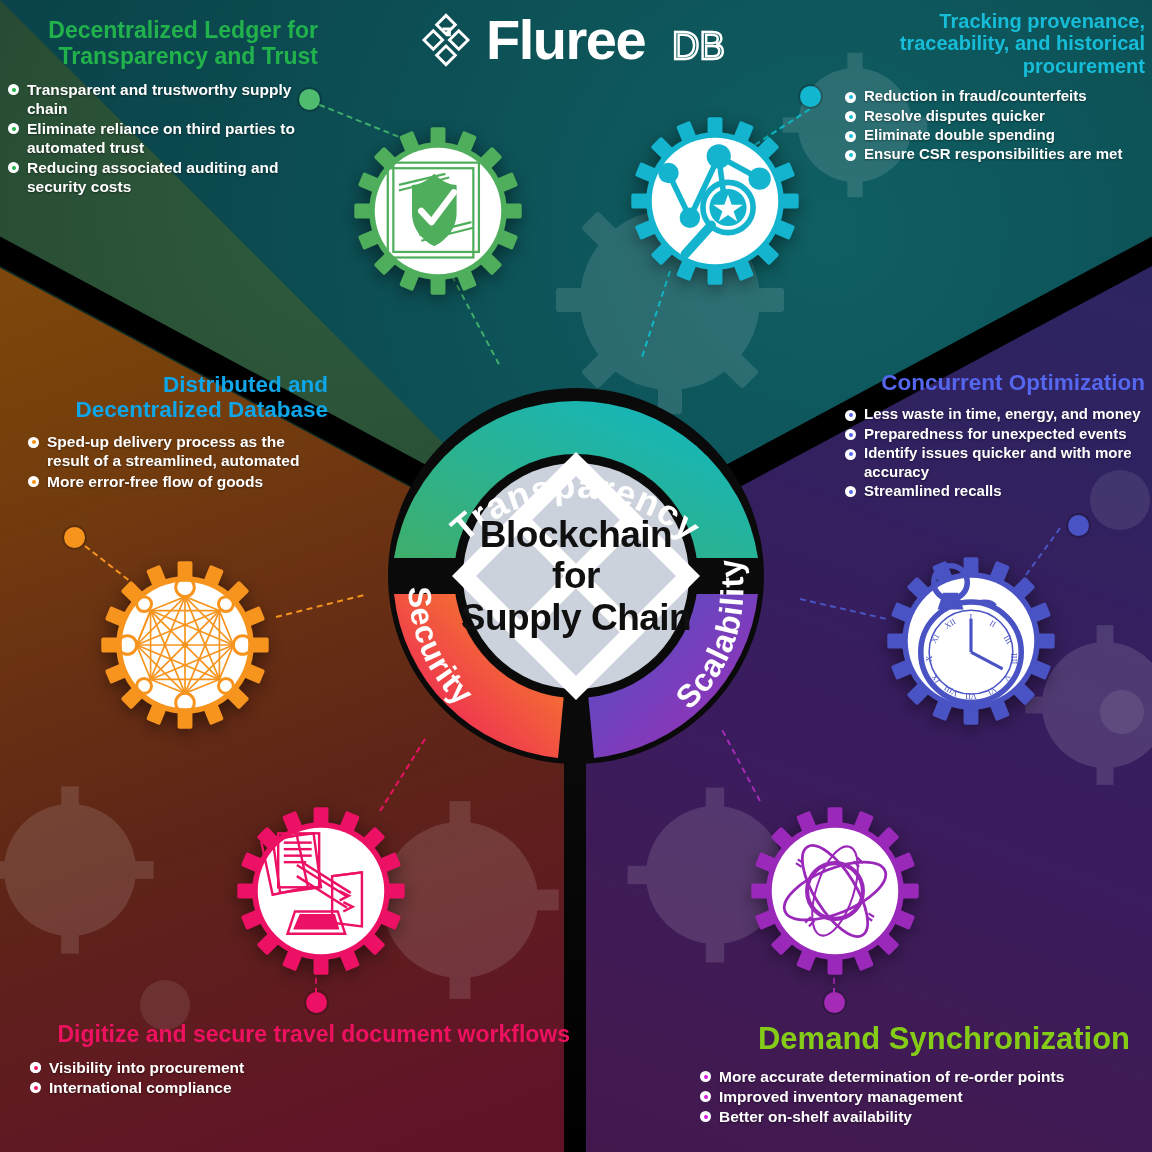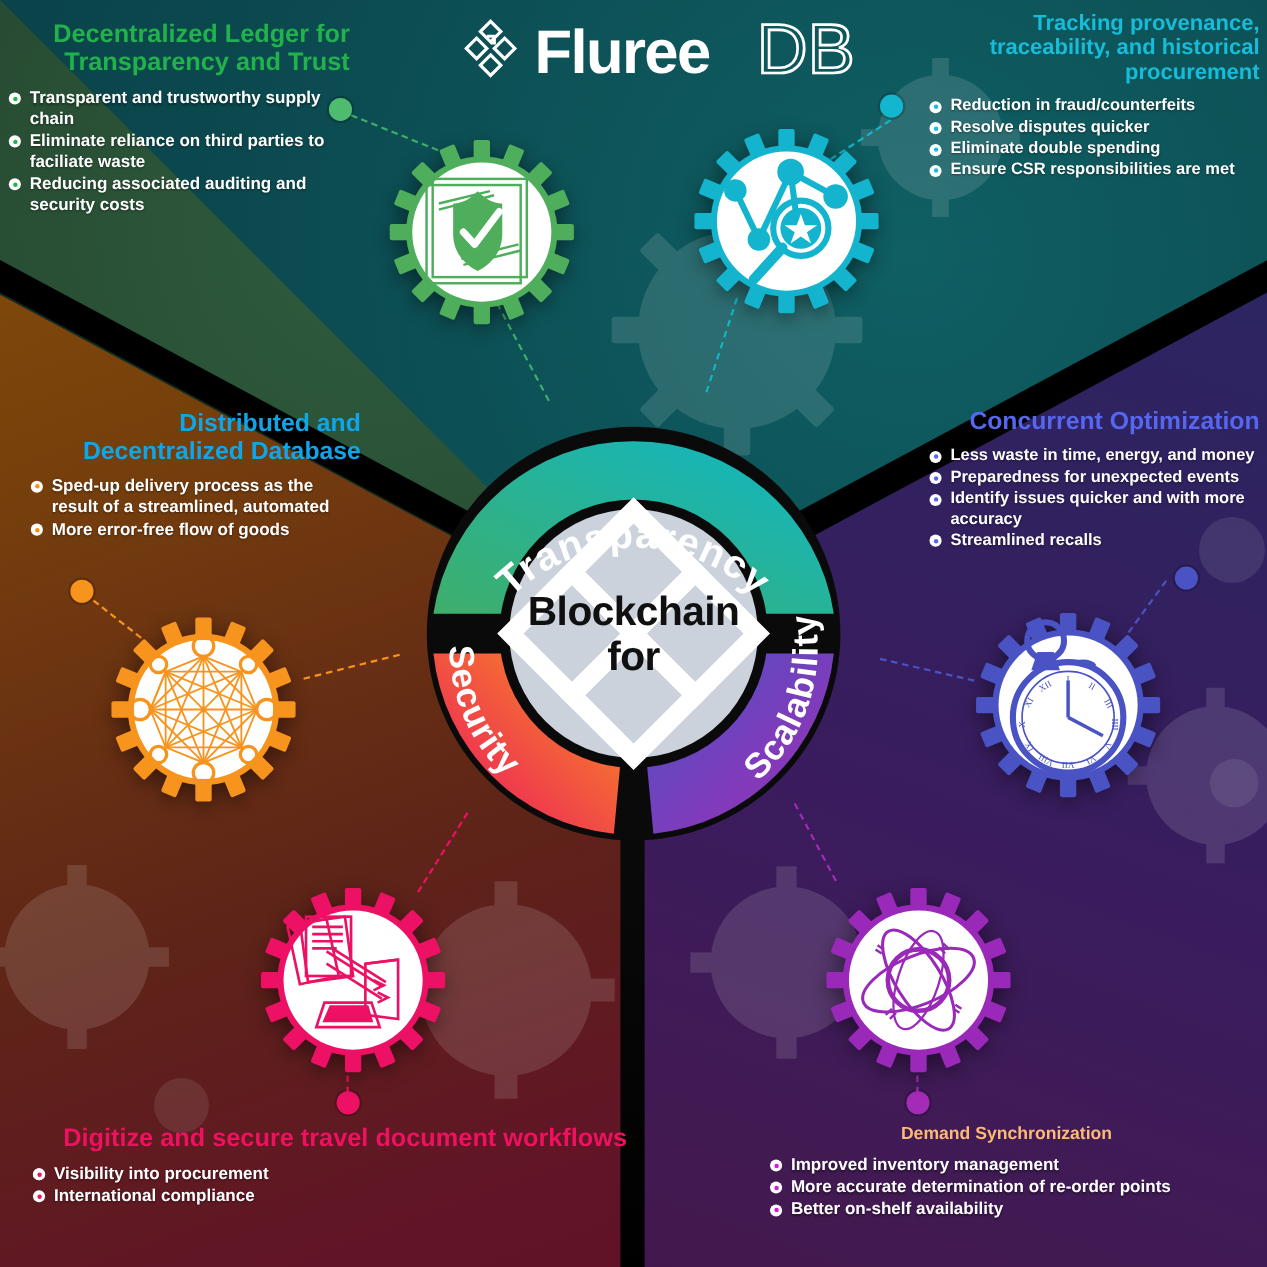--- a/index.html
+++ b/index.html
@@ -48,22 +48,22 @@
 
   
   .bg-gear { position:absolute; opacity:.12; }
   .bg-dot { position:absolute; border-radius:50%; opacity:.09; background:#fff; }
 
   
   #logo { position:absolute; left:420px; top:12px; display:flex; align-items:center; gap:14px; }
   #logo .mark { width:52px; height:56px; }
   #logo .word { font-size:56px; font-weight:bold; color:#fff; letter-spacing:-1.5px;
                 line-height:1; display:flex; align-items:baseline;gap:23px; }
-  #logo .word .db { font-weight:400; font-size:64px; color:transparent;
-                    -webkit-text-stroke:2.4px #fff; letter-spacing:0px; margin-left:20px; }
+  #logo .word .db { font-weight:400; font-size:38px; color:transparent;
+                    -webkit-text-stroke:2.4px #fff; letter-spacing:0px; margin-left:4px; }
 
   
   .block { position:absolute; }
   .blk-title { font-weight:bold; line-height:1.12; margin-bottom:10px;text-align:right; }
   .bullets { list-style:none; }
   .bullets li { position:relative; padding-left:19px; color:#fff;
                 font-weight:bold; font-size:15.5px; line-height:1.23;
                 margin-bottom:1px; text-shadow:0 1px 2px rgba(0,0,0,.45); }
   .bullets li .bdot { position:absolute; left:0; top:4.5px; width:11px; height:11px;
                 border-radius:50%; background:#fff; }
@@ -92,21 +92,21 @@
   #blk-concurrent .bullets li { font-size:15px; }
   #blk-concurrent .bullets li .bdot::after { background:#5566ef; }
 
   
   #blk-digitize { left:30px; top:1022px; width:540px; }
   #blk-digitize .blk-title { color:#ee1160; font-size:23px; }
   #blk-digitize .bullets li .bdot::after { background:#ee1160; }
 
   
   #blk-demand { left:700px; top:1022px; width:430px; }
-  #blk-demand .blk-title { color:#fdba74; font-size:16px; text-align:center; }
+  #blk-demand .blk-title { color:#84cc16; font-size:31px; }
   #blk-demand .bullets li .bdot::after { background:#d718d7; }
 
   
   .cdot { position:absolute; width:21px; height:21px; border-radius:50%;
           box-shadow:0 0 0 2px rgba(0,0,0,.18); }
   .dline { position:absolute; height:0; border-top:2px dashed; transform-origin:left center; }
 
   
   .gear-node { position:absolute; width:186px; height:186px; }
   .gear-node svg { width:100%; height:100%; display:block;
@@ -591,28 +591,29 @@
         <textPath href="#arcLeft" startOffset="56%" text-anchor="middle">Security</textPath>
       </text>
       <text font-family="'Liberation Sans', sans-serif" font-size="32" font-weight="bold" fill="#ffffff" letter-spacing="1">
         <textPath href="#arcRight" startOffset="50%" text-anchor="middle">Scalability</textPath>
       </text>
     </svg>
 
     <div id="center-text">
       <div>Blockchain</div>
       <div>for</div>
+      <div>Supply Chain</div>
     </div>
   </div>
 
   <div class="block" id="blk-ledger">
     <div class="blk-title">Decentralized Ledger for Transparency and Trust</div>
     <ul class="bullets">
       <li><span class="bdot"></span><span>Transparent and trustworthy supply chain</span></li>
-      <li><span class="bdot"></span><span>Eliminate reliance on third parties to faciliate waste</span></li>
+      <li><span class="bdot"></span><span>Eliminate reliance on third parties to automated trust</span></li>
       <li><span class="bdot"></span><span>Reducing associated auditing and security costs</span></li>
     </ul>
   </div>
 
   <div class="block" id="blk-tracking">
     <div class="blk-title">Tracking provenance, traceability, and historical procurement</div>
     <ul class="bullets">
       <li><span class="bdot"></span><span>Reduction in fraud/counterfeits</span></li>
       <li><span class="bdot"></span><span>Resolve disputes quicker</span></li>
       <li><span class="bdot"></span><span>Eliminate double spending</span></li>
@@ -643,19 +644,19 @@
     <ul class="bullets">
       <li><span class="bdot"></span></li>
       <li><span class="bdot"></span><span>Visibility into procurement</span></li>
       <li><span class="bdot"></span><span>International compliance</span></li>
     </ul>
   </div>
 
   <div class="block" id="blk-demand">
     <div class="blk-title">Demand Synchronization</div>
     <ul class="bullets">
+      <li><span class="bdot"></span><span>More accurate determination of re-order points</span></li>
       <li><span class="bdot"></span><span>Improved inventory management</span></li>
-      <li><span class="bdot"></span><span>More accurate determination of re-order points</span></li>
       <li><span class="bdot"></span><span>Better on-shelf availability</span></li>
     </ul>
   </div>
 
 </div>
 
 </body></html>

